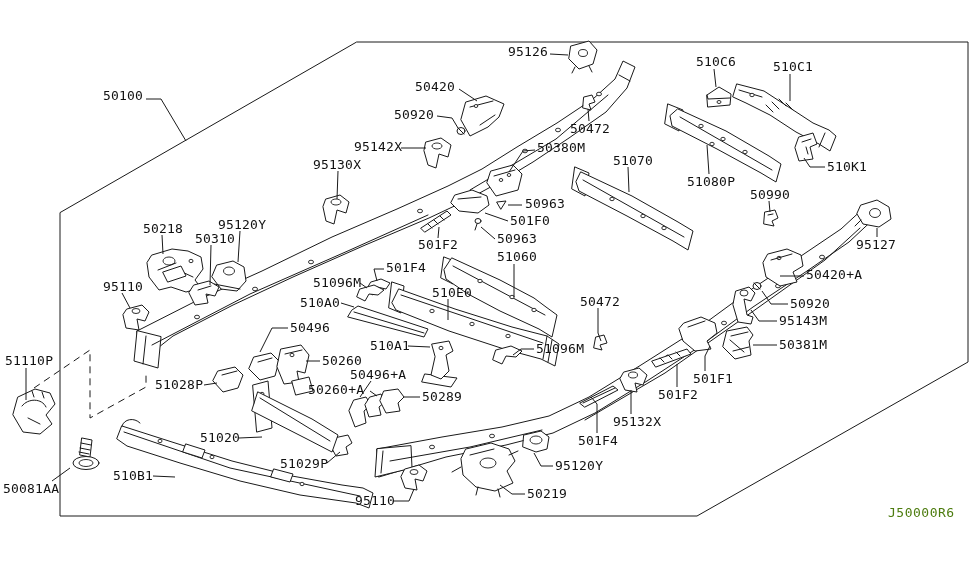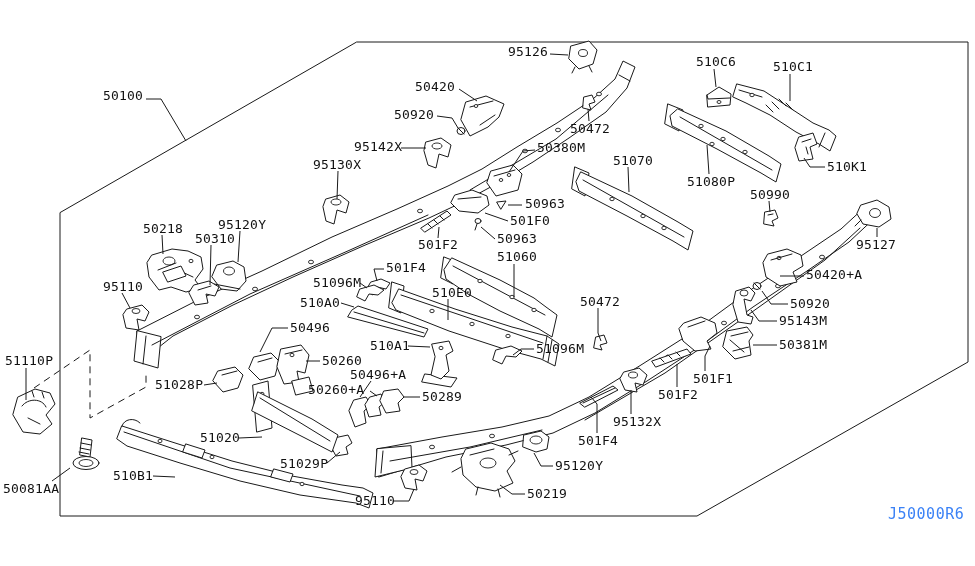--- a/index.html
+++ b/index.html
@@ -5,21 +5,21 @@
   html,body{margin:0;padding:0;background:#fff;}
   #page{position:relative;width:975px;height:566px;background:#ffffff;overflow:hidden;
         font-family:"DejaVu Sans Mono",monospace;}
   svg{position:absolute;left:0;top:0;}
   .part{fill:#ffffff;stroke:#1a1a1a;stroke-width:1;stroke-linejoin:round;stroke-linecap:round;}
   .line{fill:none;stroke:#1a1a1a;stroke-width:1;stroke-linejoin:round;stroke-linecap:round;}
   .hole{fill:#ffffff;stroke:#1a1a1a;stroke-width:0.9;}
   .dashed{fill:none;stroke:#1a1a1a;stroke-width:1;stroke-dasharray:7 5;}
   #labels-layer text{font-family:"DejaVu Sans Mono",monospace;font-size:13px;fill:#111;letter-spacing:0.2px;}
   #labels-layer polyline{fill:none;stroke:#1a1a1a;stroke-width:1;}
-  #drawing-code{position:absolute;left:888px;top:505px;font-size:15px;color:#3b82f6;letter-spacing:0.5px;}
+  #drawing-code{position:absolute;left:888px;top:505px;font-size:13px;color:#4d7c0f;letter-spacing:0.5px;}
 </style>
 </head>
 <body>
 
 <div id="page">
 <svg id="diagram-svg" width="975" height="566" viewBox="0 0 975 566">
 
   <g>
     <path class="line" d="M357,42 L968,42 L968,362 L697,516 L60,516 L60,213 Z"></path>
     <path class="dashed" d="M34,388 L90,350 L90,418 L146,387 L146,372"></path>

